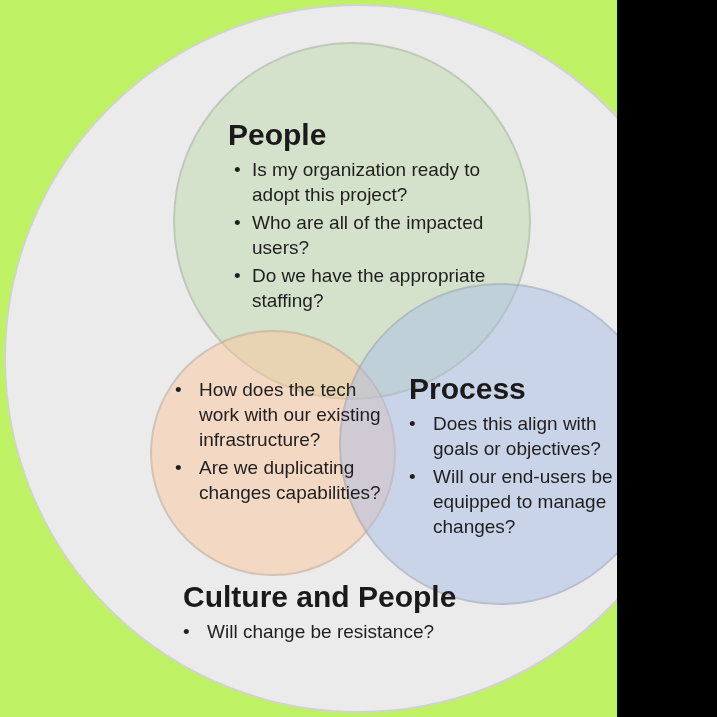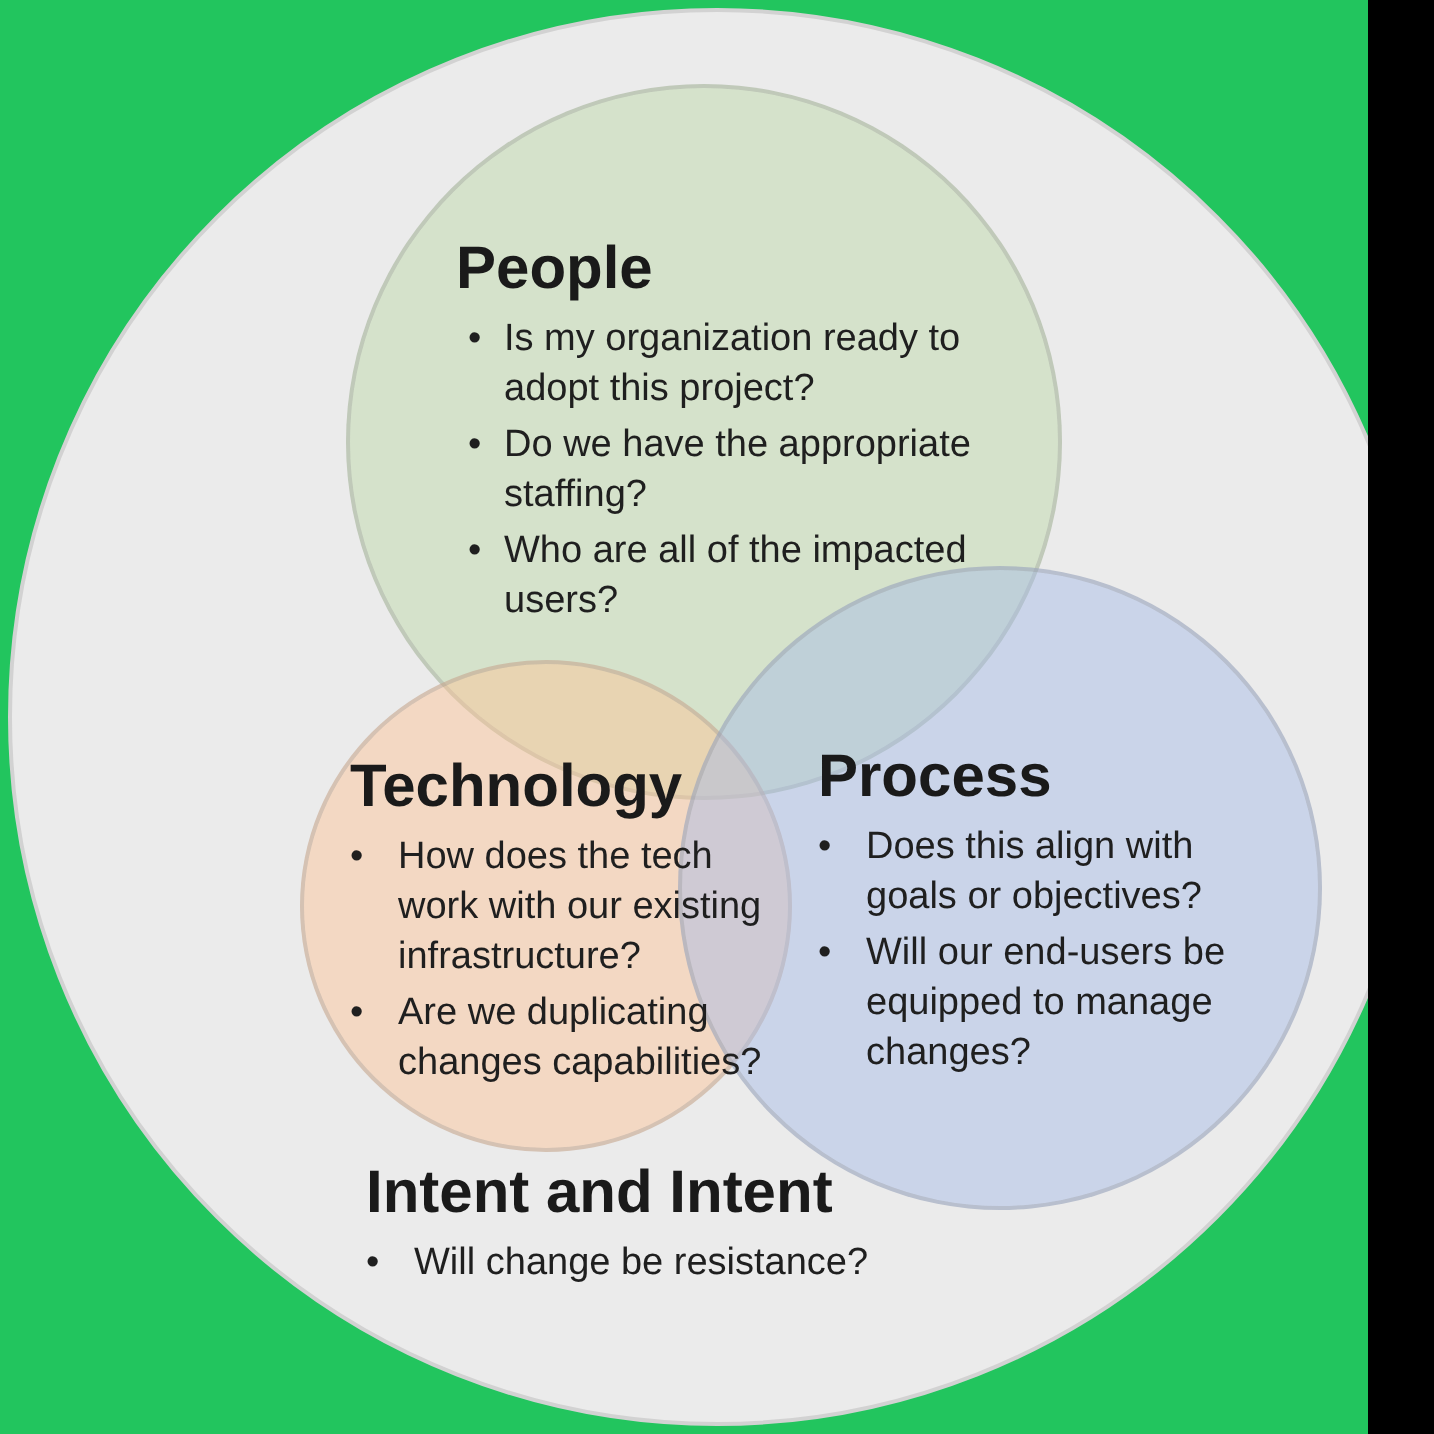--- a/index.html
+++ b/index.html
@@ -1,21 +1,21 @@
 <!DOCTYPE html>
 <html><head>
 <meta charset="utf-8">
 <style>
   html, body { margin: 0; padding: 0; background: #000000; }
   .stage {
     position: relative;
-    width: 684px;
+    width: 617px;
     height: 717px;
     overflow: hidden;
-    background: #22c55e;
+    background: #bef264;
     font-family: "Liberation Sans", sans-serif;
     color: #1a1a1a;
   }
   .outer-circle {
     position: absolute;
     left: 4px; top: 4px;
     width: 709px; height: 709px;
     border-radius: 50%;
     background: #ebebeb;
     border: 2px solid #d2d2d2;
@@ -92,32 +92,31 @@
   <div class="vcircle c-process"></div>
 
   <div class="block b-people indent-dots">
     <h2>People</h2>
     <ul>
       <li>
           <span class="li-text">Is my organization ready to
 adopt this project?</span>
         </li>
       <li>
+          <span class="li-text">Who are all of the impacted
+users?</span>
+        </li>
+      <li>
           <span class="li-text">Do we have the appropriate
 staffing?</span>
-        </li>
-      <li>
-          <span class="li-text">Who are all of the impacted
-users?</span>
         </li>
     </ul>
   </div>
 
   <div class="block b-technology">
-    <h2>Technology</h2>
     <ul>
       <li>
           <span class="li-text">How does the tech
 work with our existing
 infrastructure?</span>
         </li>
       <li>
           <span class="li-text">Are we duplicating
 changes capabilities?</span>
         </li>
@@ -133,21 +132,21 @@
         </li>
       <li>
           <span class="li-text">Will our end-users be
 equipped to manage
 changes?</span>
         </li>
     </ul>
   </div>
 
   <div class="block b-culture">
-    <h2>Intent and Intent</h2>
+    <h2>Culture and People</h2>
     <ul>
       <li>
           <span class="li-text">Will change be resistance?</span>
         </li>
     </ul>
   </div>
 
 </div>
 
 </body></html>

